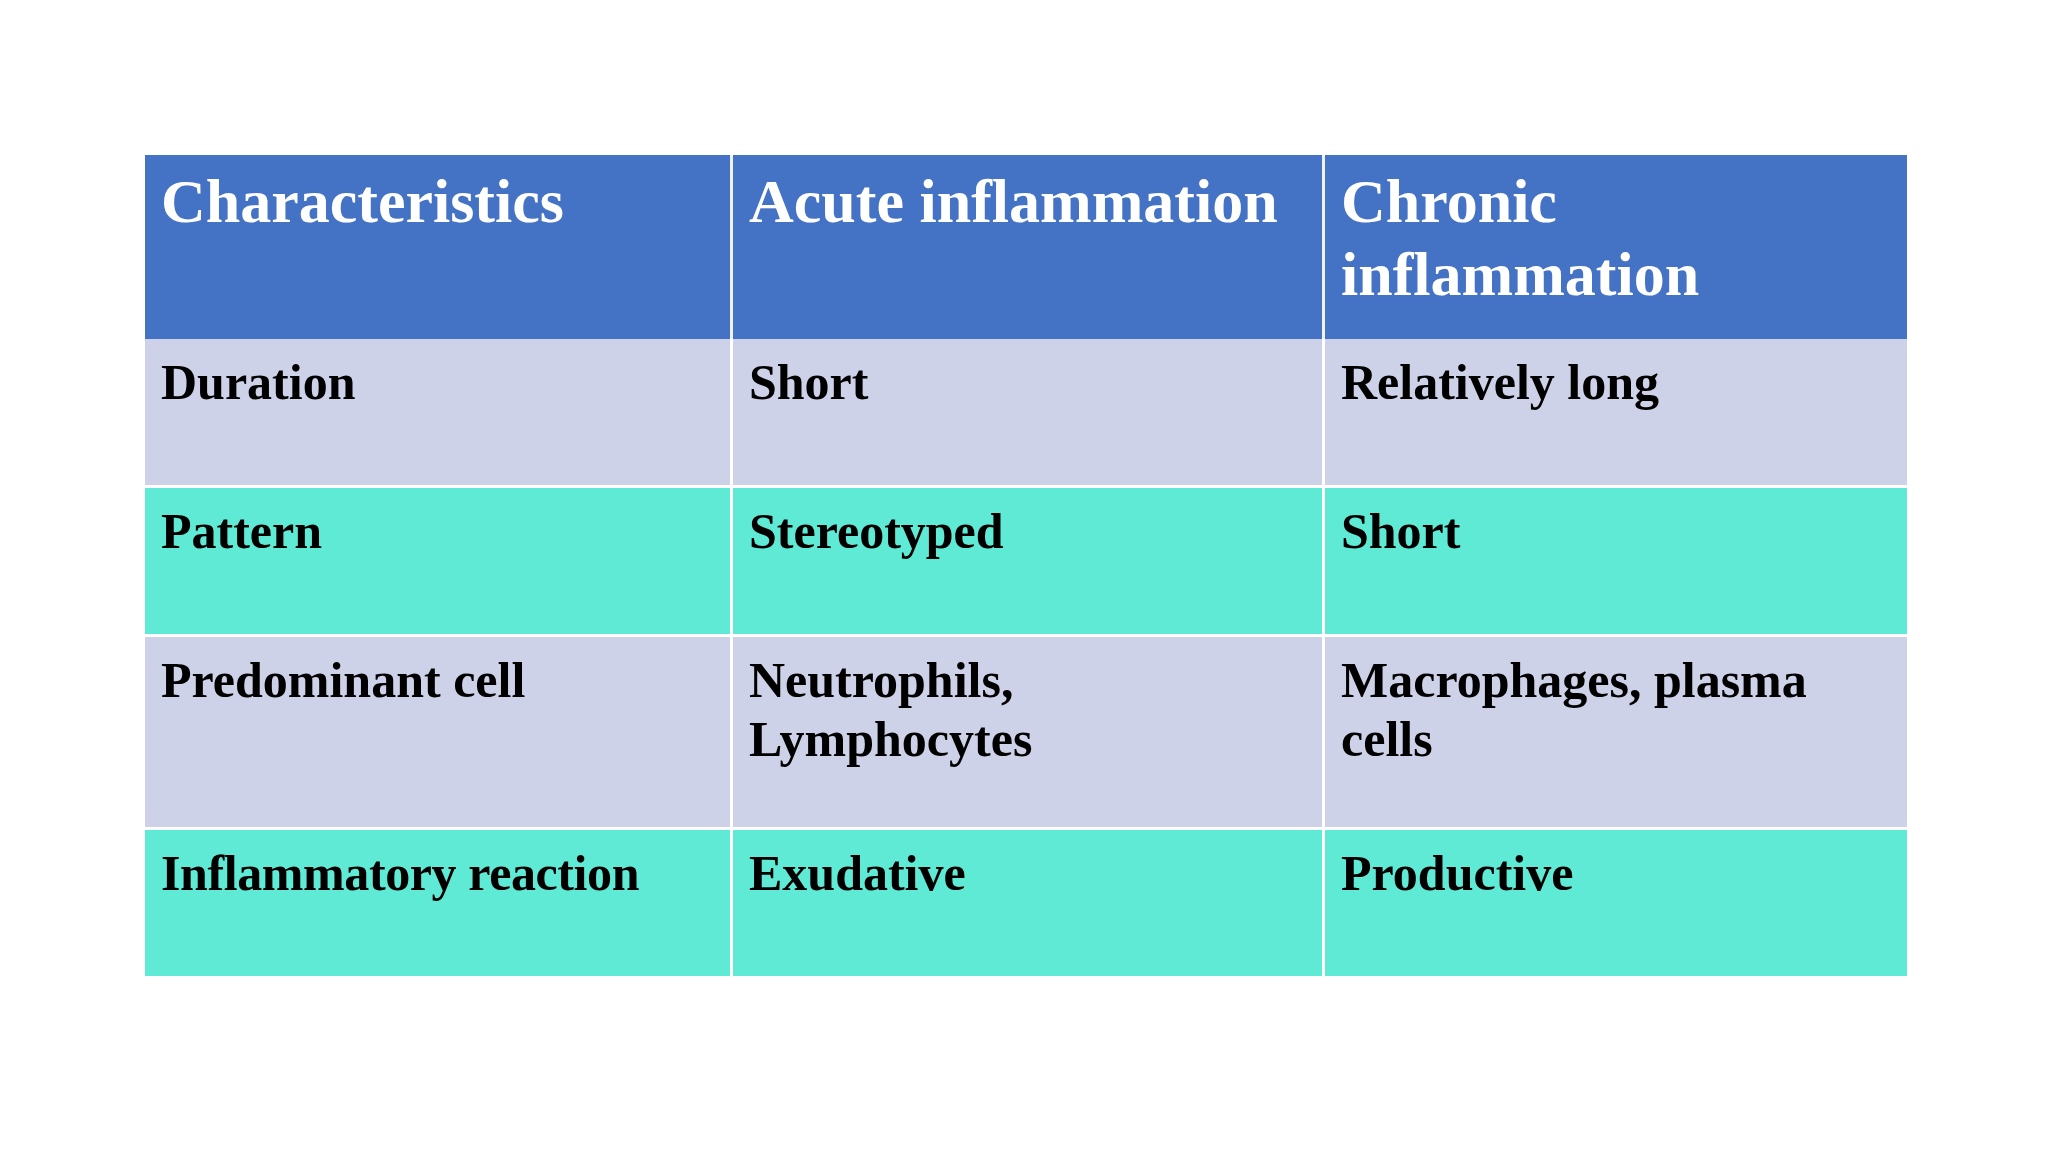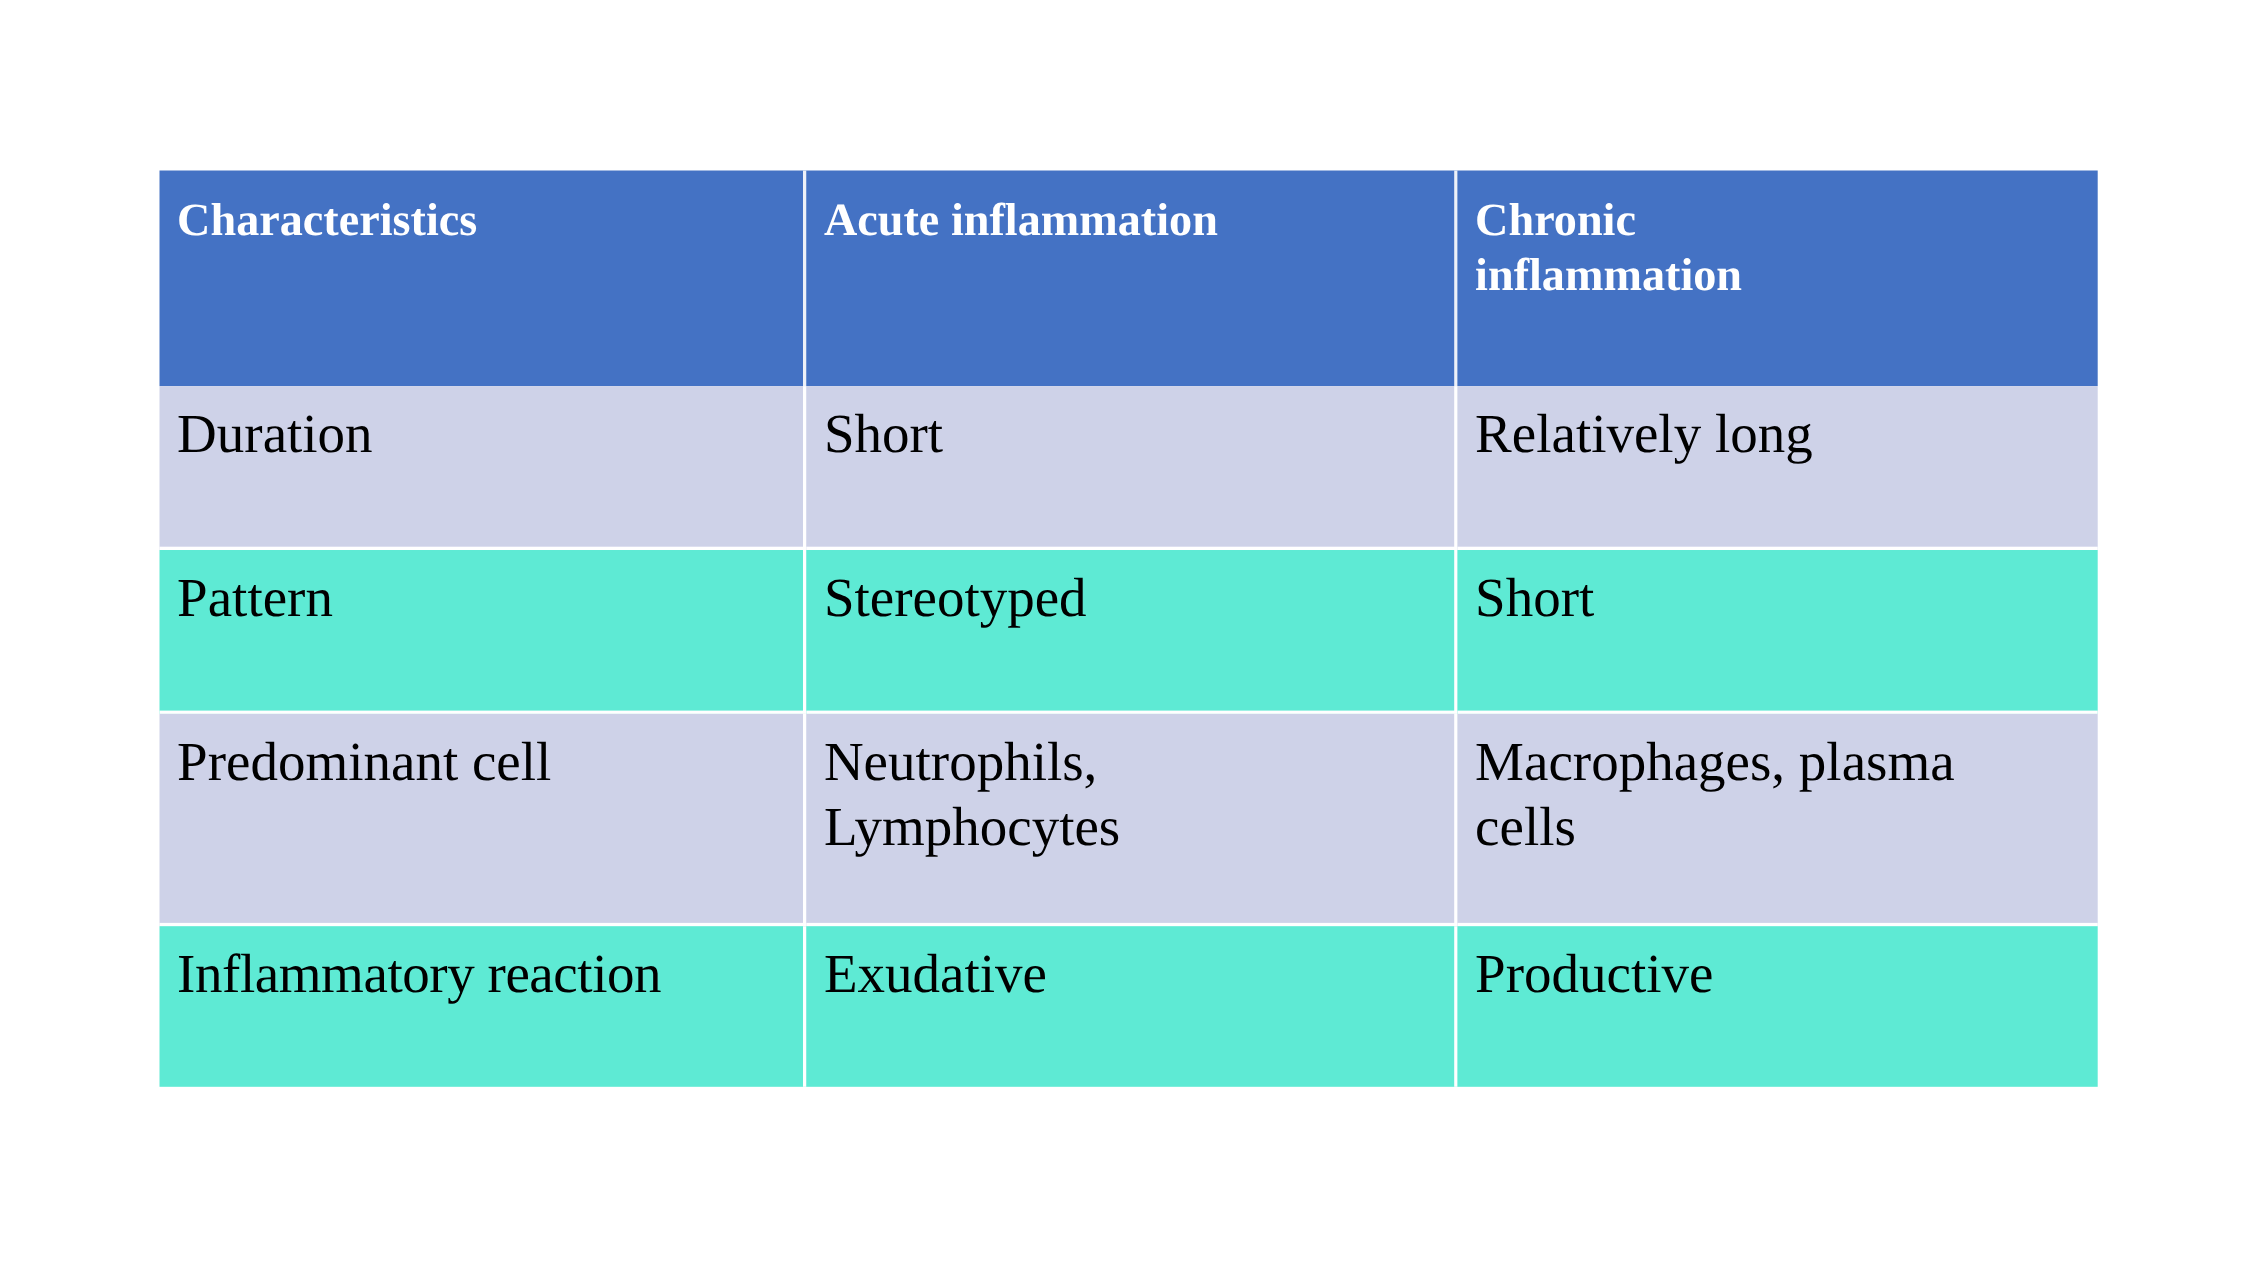--- a/index.html
+++ b/index.html
@@ -33,21 +33,21 @@
 
   .comparison-table col.c1 { width: 588px; }
   .comparison-table col.c2 { width: 592px; }
   .comparison-table col.c3 { width: 582px; }
 
   .comparison-table th,
   .comparison-table td {
     vertical-align: top;
     padding: 14px 14px 14px 16px;
     text-align: left;
-    font-weight: normal;
+    font-weight: bold;
     line-height: 1.18;
     border-right: 3px solid #ffffff;
     border-bottom: 3px solid #ffffff;
     overflow: visible;
     white-space: pre-line;
   }
 
   .comparison-table th:last-child,
   .comparison-table td:last-child {
     border-right: none;
@@ -55,23 +55,23 @@
 
   .comparison-table tr:last-child td {
     border-bottom: none;
   }
 
   
   .header-row th {
     background: #4472c4;
     color: #ffffff;
     font-weight: bold;
-    font-size: 42px;
+    font-size: 62px;
     height: 160px;
-    padding-top: 22px;
+    padding-top: 10px;
     border-right-color: #eef1f8;
     border-bottom: none;
   }
 
   
   .comparison-table tbody td {
     color: #000000;
     font-size: 50px;
   }
 

